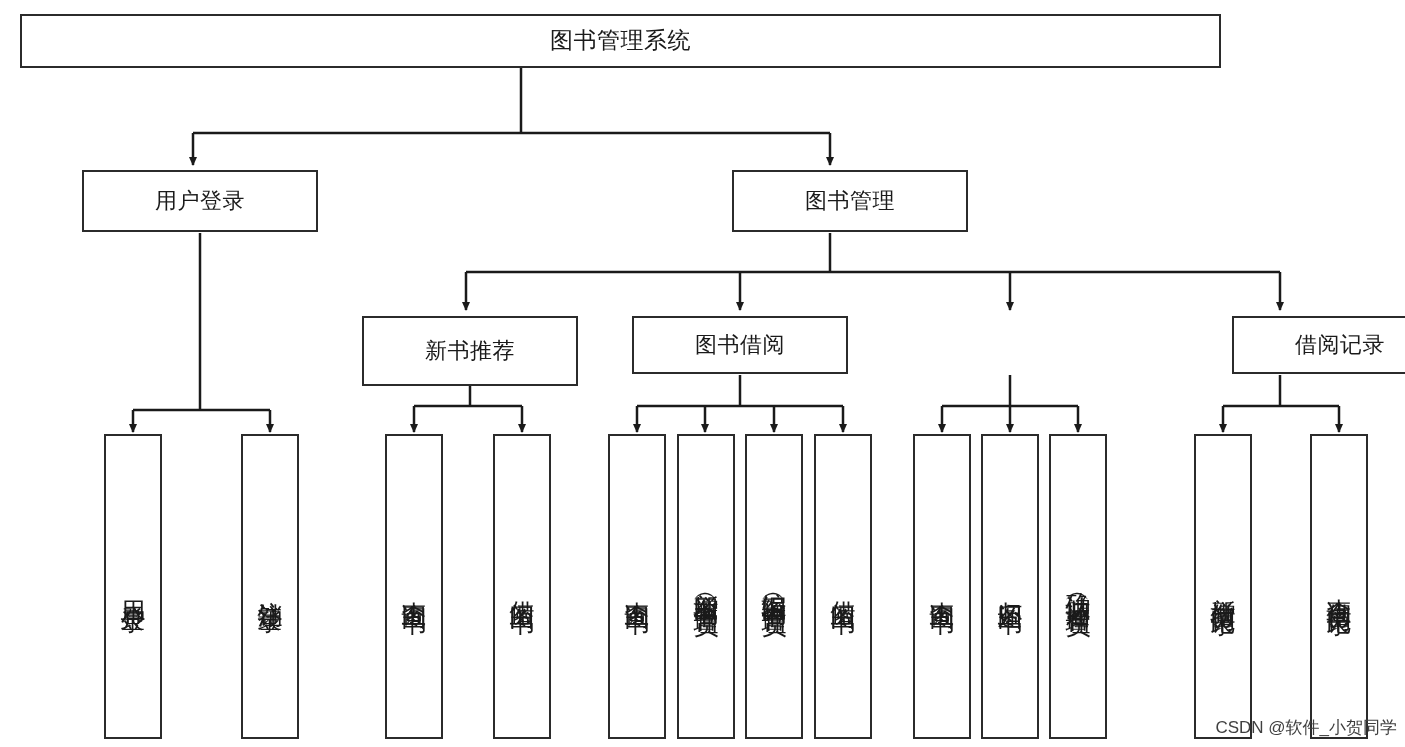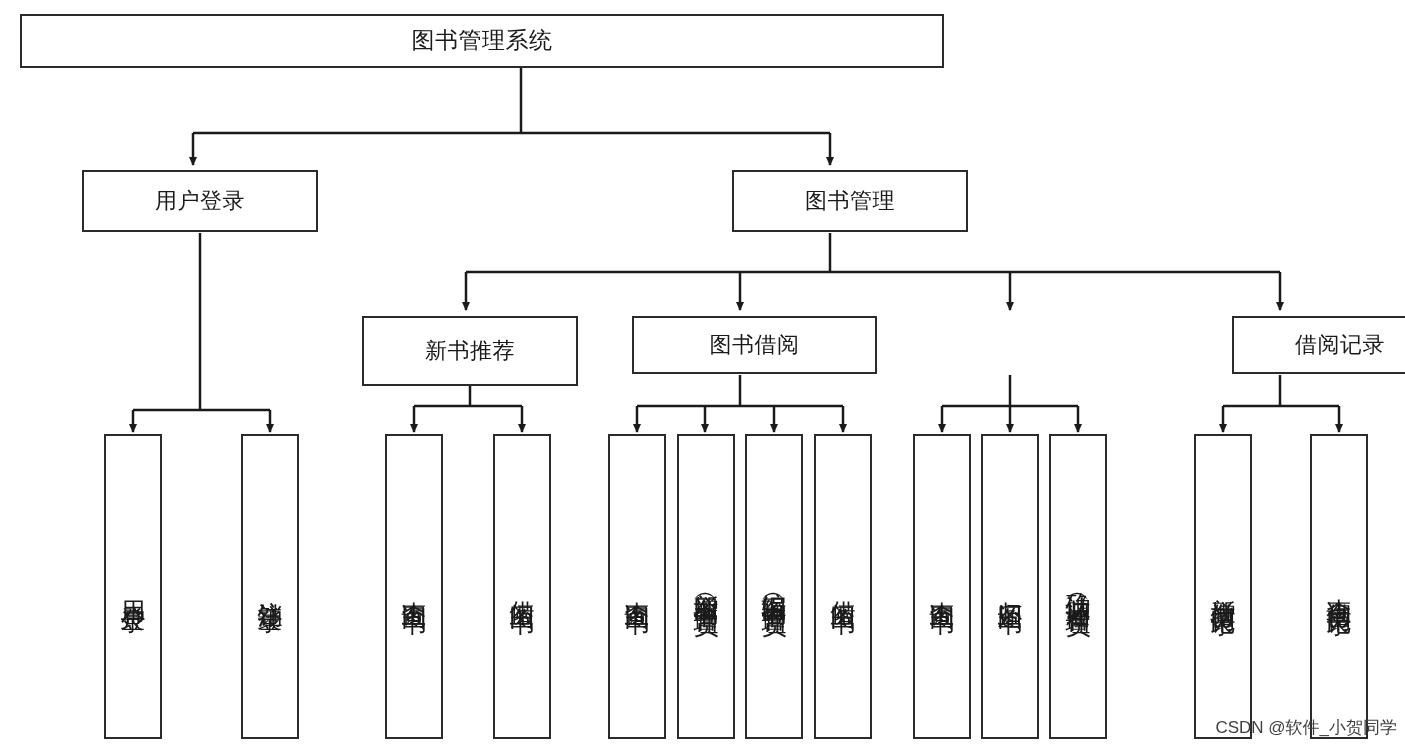--- a/index.html
+++ b/index.html
@@ -121,35 +121,35 @@
       <path d="M1010,406 L1010,432" marker-end="url(#arrow)"></path>
       <path d="M1078,406 L1078,432" marker-end="url(#arrow)"></path>
 
       <path d="M1280,375 L1280,406"></path>
       <path d="M1223,406 L1339,406"></path>
       <path d="M1223,406 L1223,432" marker-end="url(#arrow)"></path>
       <path d="M1339,406 L1339,432" marker-end="url(#arrow)"></path>
     </g>
   </svg>
 
-  <div class="node horiz root" style="left:20px; top:14px; width:924px; height:54px;align-items:center;">
+  <div class="node horiz root" style="left:20px; top:14px; width:1201px; height:54px;align-items:center;">
     <span class="label">图书管理系统</span>
   </div>
 
   <div class="node horiz" style="left:82px; top:170px; width:236px; height:62px;">
     <span class="label">用户登录</span>
   </div>
   <div class="node horiz" style="left:712px; top:170px; width:236px; height:62px;margin-left:20px;">
     <span class="label">图书管理</span>
   </div>
 
   <div class="node horiz" style="left:362px; top:316px; width:216px; height:70px;">
     <span class="label">新书推荐</span>
   </div>
-  <div class="node horiz" style="left:632px; top:316px; width:245px; height:58px;">
+  <div class="node horiz" style="left:632px; top:316px; width:216px; height:58px;">
     <span class="label">图书借阅</span>
   </div>
   <div class="node horiz" style="left:1232px; top:316px; width:216px; height:58px;">
     <span class="label">借阅记录</span>
   </div>
 
   <div class="node vert" style="left:104px; top:434px; width:58px; height:305px;">
     <span class="label">用户登录</span>
   </div>
   <div class="node vert" style="left:241px; top:434px; width:58px; height:305px;">

